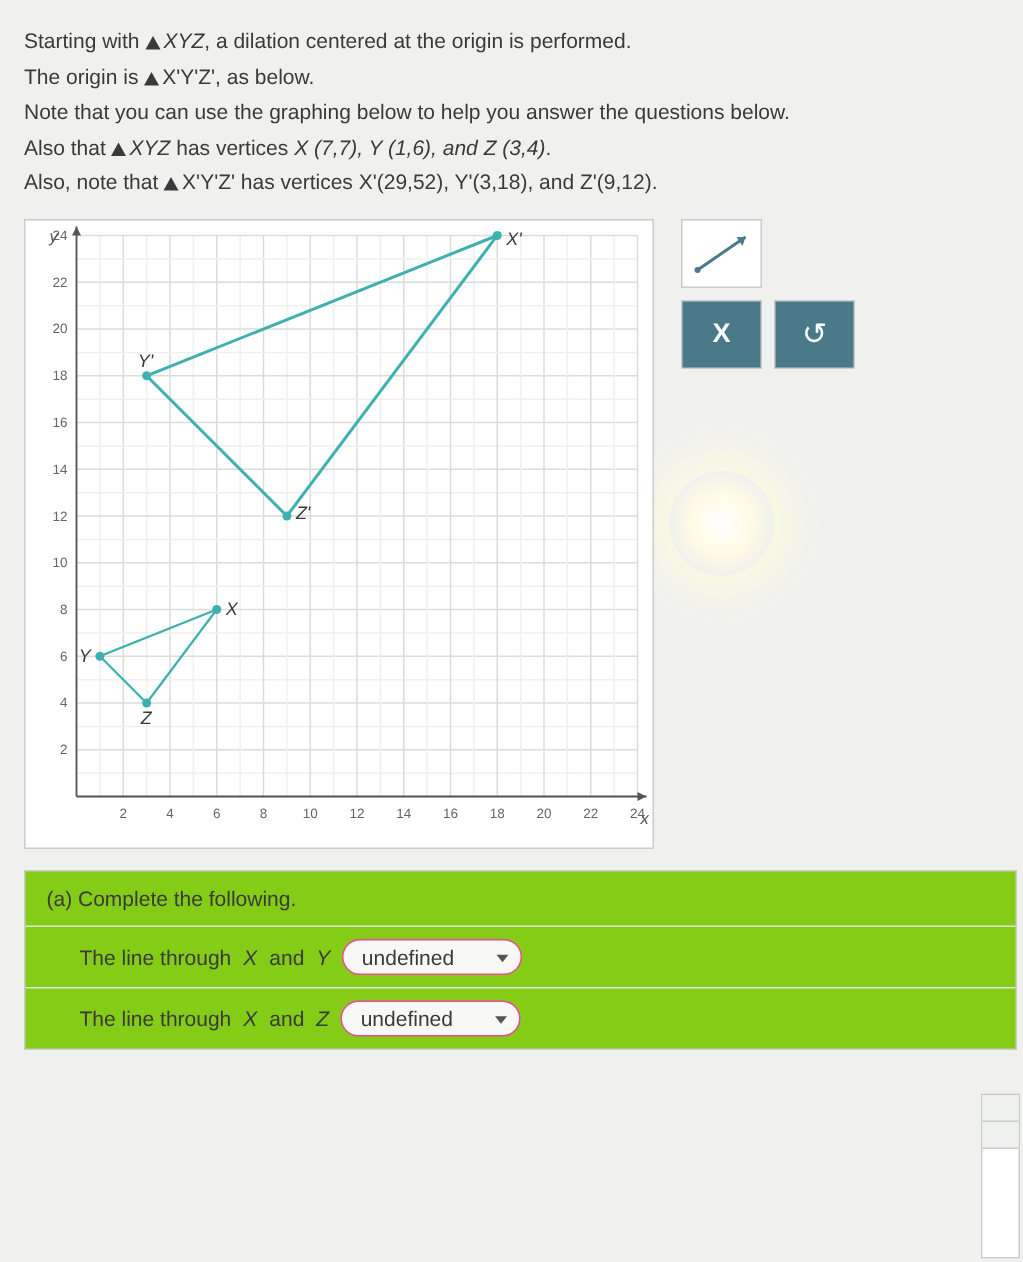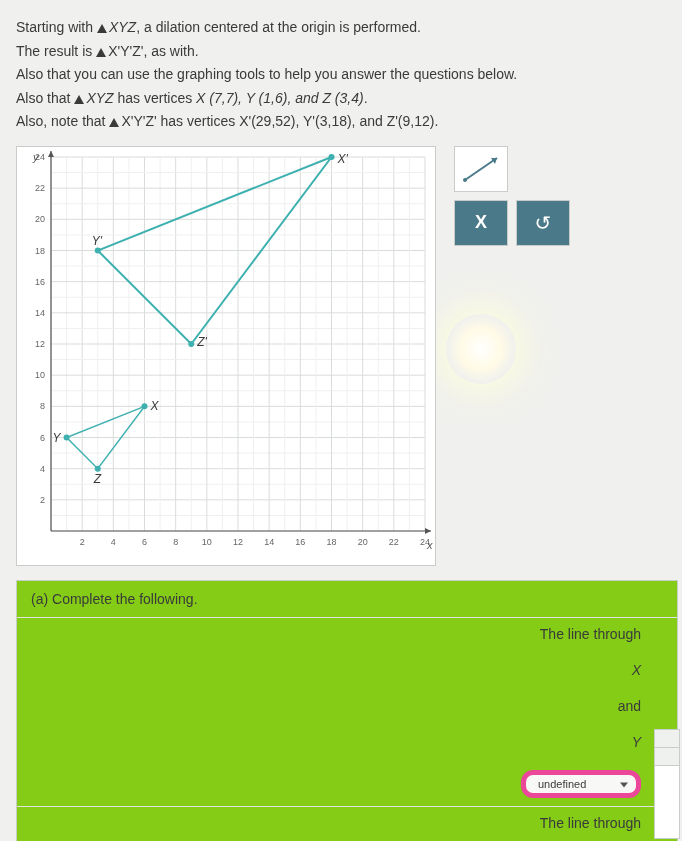--- a/index.html
+++ b/index.html
@@ -59,34 +59,33 @@
   .question {
     margin-top: 14px;
     border:1px solid #c9cdc9;
     background:#84cc16;
   }
   .q-head {
     padding:10px 14px;
     border-bottom:1px solid #e2e4e2;
   }
   .q-row {
-    display:flex; align-items:flex-end; gap:20px;
+    display:flex; align-items:center; gap:8px;
     padding:8px 36px;
     border-bottom:1px solid #e2e4e2;
-    flex-direction:column;
   }
   .q-row:last-child{border-bottom:none;}
   .sel {
-    border:5px solid #ec4899; border-radius:12px;
+    border:1px solid #ec4899; border-radius:12px;
     padding:3px 26px 3px 12px;
     background:#f8f8f6;
     position:relative;
     min-width:120px;
     cursor:pointer;
-    font-size:11px;
+    font-size:14px;
   }
   .sel::after{
     content:""; position:absolute; right:8px; top:50%; transform:translateY(-30%);
     border-left:4px solid transparent; border-right:4px solid transparent; border-top:5px solid #555;
   }
   .side-panel {
     position:absolute; right:2px; bottom:2px;
     width:26px; height:110px;
     border:1px solid #c9cdc9; background:#fff;
   }
@@ -94,23 +93,23 @@
 </style>
 </head>
 <body>
 
 <div class="content">
   <div class="intro">
     <p>
       <span>Starting with </span><span class="tri-sym"></span><span class="tri">XYZ</span><span>, a dilation centered at the origin is performed.</span>
     </p>
     <p>
-      <span>The result is </span><span class="tri-sym"></span><span class="prime">X'Y'Z'</span><span>, as with.</span>
-    </p>
-    <p>Also that you can use the graphing tools to help you answer the questions below.</p>
+      <span>The origin is </span><span class="tri-sym"></span><span class="prime">X'Y'Z'</span><span>, as below.</span>
+    </p>
+    <p>Note that you can use the graphing below to help you answer the questions below.</p>
     <p>
       <span>Also that </span><span class="tri-sym"></span><span class="tri">XYZ</span><span> has vertices </span><span class="tri">X (7,7), Y (1,6), and Z (3,4)</span><span>.</span>
     </p>
     <p>
       <span>Also, note that </span><span class="tri-sym"></span><span class="prime">X'Y'Z'</span><span> has vertices </span><span class="prime">X'(29,52), Y'(3,18), and Z'(9,12)</span><span>.</span>
     </p>
   </div>
 
   <div class="main-row">
     <div class="graph-wrap">

